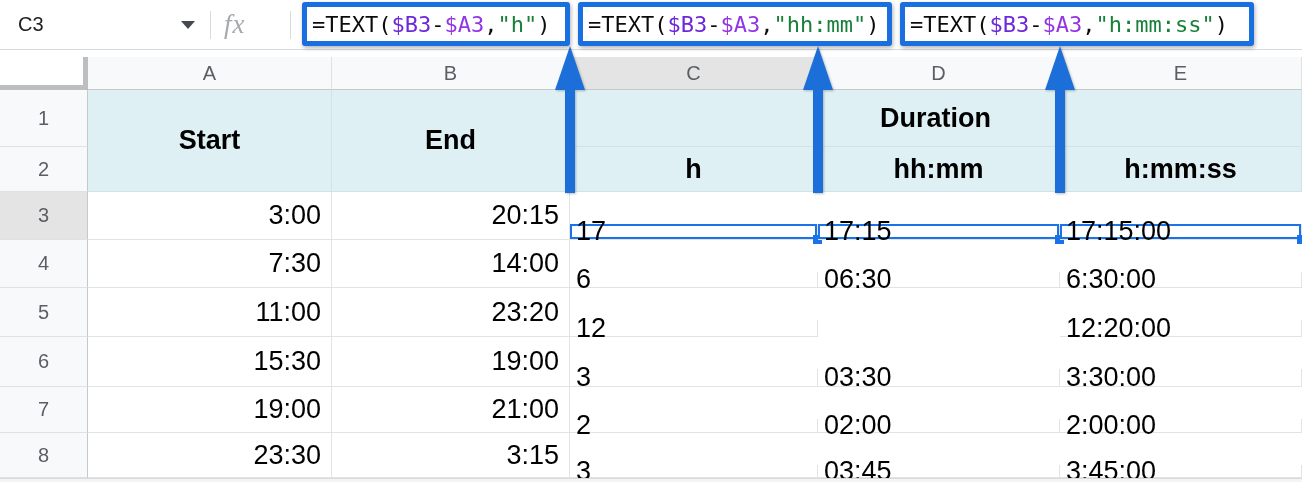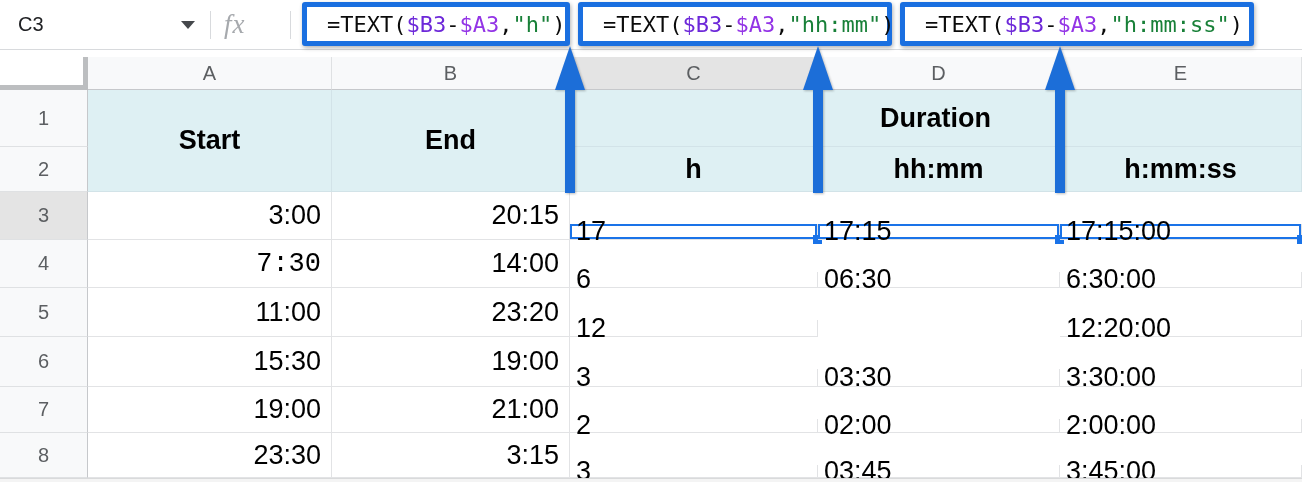--- a/index.html
+++ b/index.html
@@ -5,21 +5,21 @@
   html,body{margin:0;padding:0;background:#fff;font-family:"Liberation Sans",sans-serif;}
   .stage{position:relative;width:1302px;height:482px;background:#fff;overflow:hidden;}
 
   
   .formula-bar{position:absolute;top:0;left:0;width:1302px;height:50px;background:#fff;border-bottom:1px solid #d8dadd;box-sizing:border-box;}
   .name-box{position:absolute;left:0;top:0;width:210px;height:49px;display:flex;align-items:center;justify-content:space-between;padding:0 15px 0 18px;box-sizing:border-box;cursor:pointer;}
   .name-box .ref{font-size:20px;color:#202124;}
   .caret{width:0;height:0;border-left:7px solid transparent;border-right:7px solid transparent;border-top:8px solid #45484c;}
   .vdiv{position:absolute;top:11px;width:1px;height:28px;background:#d8dadd;}
   .fx{position:absolute;left:224px;top:0;height:49px;display:flex;align-items:center;font-family:"Liberation Serif",serif;font-style:italic;font-size:27px;color:#a6a9ad;letter-spacing:1px;}
-  .fbox{position:absolute;top:2px;height:44px;box-sizing:border-box;border:5px solid #1a6fe0;border-radius:3px;background:#fff;display:flex;align-items:center;padding-left:20px;font-family:"DejaVu Sans Mono",monospace;font-size:22px;color:#0b0b0b;white-space:pre;box-shadow:1px 2px 4px rgba(0,0,0,.3);}
+  .fbox{position:absolute;top:2px;height:44px;box-sizing:border-box;border:5px solid #1a6fe0;border-radius:3px;background:#fff;display:flex;align-items:center;padding-left:5px;font-family:"DejaVu Sans Mono",monospace;font-size:22px;color:#0b0b0b;white-space:pre;box-shadow:1px 2px 4px rgba(0,0,0,.3);}
   .tk-ref1{color:#6d28d9;} .tk-ref2{color:#9334e6;} .tk-str{color:#188038;}
 
   
   .sheet{position:absolute;left:0;top:57px;display:grid;
     grid-template-columns:88px 244px 238px 248px 242px 242px;
     grid-template-rows:33px 57px 45px 48px 48px 49px 50px 46px 45px;}
   .corner{grid-column:1;grid-row:1;background:#fff;border-right:5px solid #bcbec0;border-bottom:5px solid #bcbec0;box-sizing:border-box;}
   .colh{background:#f8f9fa;border-right:1px solid #dfe1e3;border-bottom:1px solid #c6c8cb;display:flex;align-items:center;justify-content:center;font-size:20px;color:#5c5f62;box-sizing:border-box;}
   .colh.sel{background:#e4e4e4;}
   .rowh{background:#f8f9fa;border-right:1px solid #c6c8cb;border-bottom:1px solid #dfe1e3;display:flex;align-items:center;justify-content:center;font-size:20px;color:#5c5f62;box-sizing:border-box;}
@@ -77,21 +77,21 @@
       <div class="rowh" style="grid-area: 5 / 1;">4</div>
       <div class="rowh" style="grid-area: 6 / 1;">5</div>
       <div class="rowh" style="grid-area: 7 / 1;">6</div>
       <div class="rowh" style="grid-area: 8 / 1;">7</div>
       <div class="rowh" style="grid-area: 9 / 1;">8</div>
       <div class="cell right" style="grid-area: 4 / 2;">3:00</div>
       <div class="cell right" style="grid-area: 4 / 3;">20:15</div>
       <div class="cell left sel" style="grid-area: 4 / 4;">17</div>
       <div class="cell left sel" style="grid-area: 4 / 5;">17:15</div>
       <div class="cell left sel" style="grid-area: 4 / 6;">17:15:00</div>
-      <div class="cell right" style="grid-area: 5 / 2; font-family: Liberation Mono, monospace;">7:30</div>
+      <div class="cell right" style="grid-area: 5 / 2;">7:30</div>
       <div class="cell right" style="grid-area: 5 / 3;">14:00</div>
       <div class="cell left" style="grid-area: 5 / 4;">6</div>
       <div class="cell left" style="grid-area: 5 / 5;">06:30</div>
       <div class="cell left" style="grid-area: 5 / 6;">6:30:00</div>
       <div class="cell right" style="grid-area: 6 / 2;">11:00</div>
       <div class="cell right" style="grid-area: 6 / 3;">23:20</div>
       <div class="cell left" style="grid-area: 6 / 4;">12</div>
       <div class="cell left" style="grid-area: 6 / 6; text-align: right;">12:20:00</div>
       <div class="cell right" style="grid-area: 7 / 2;">15:30</div>
       <div class="cell right" style="grid-area: 7 / 3;">19:00</div>

